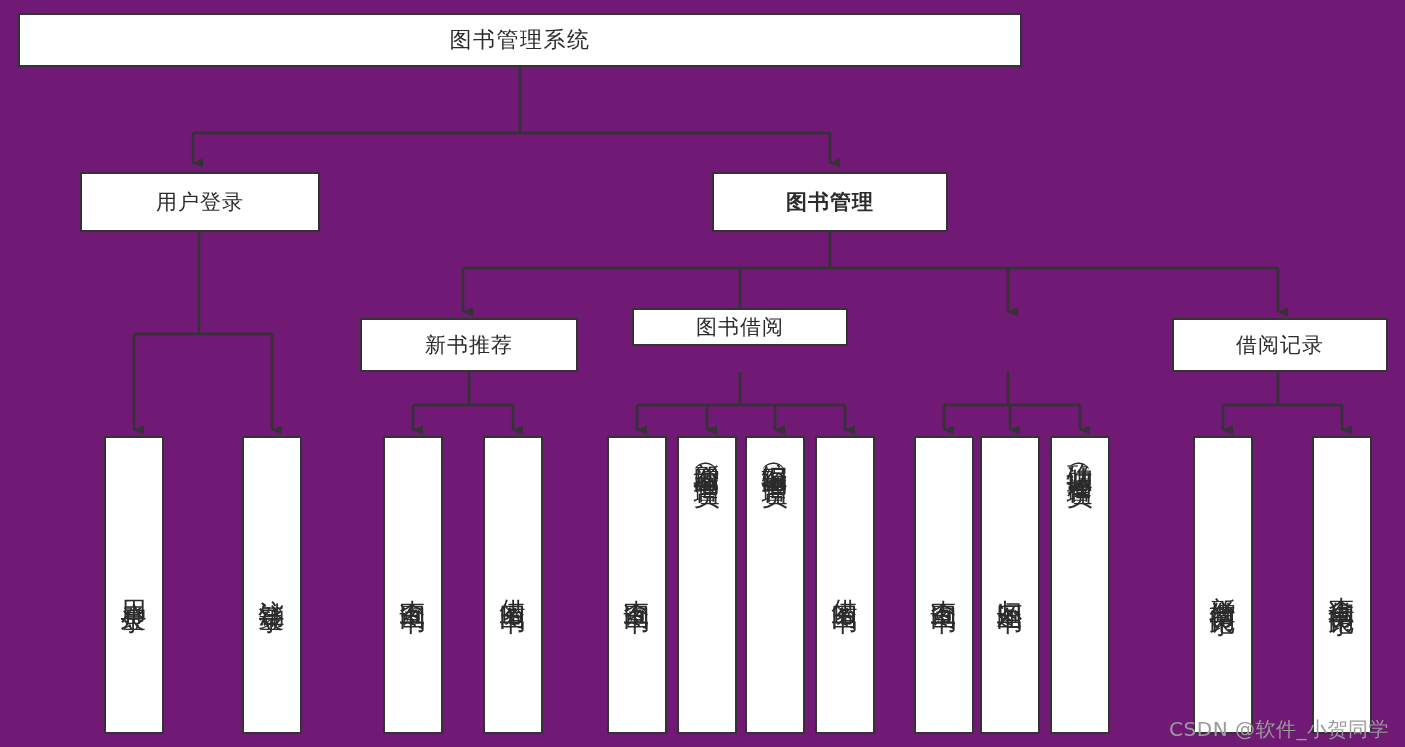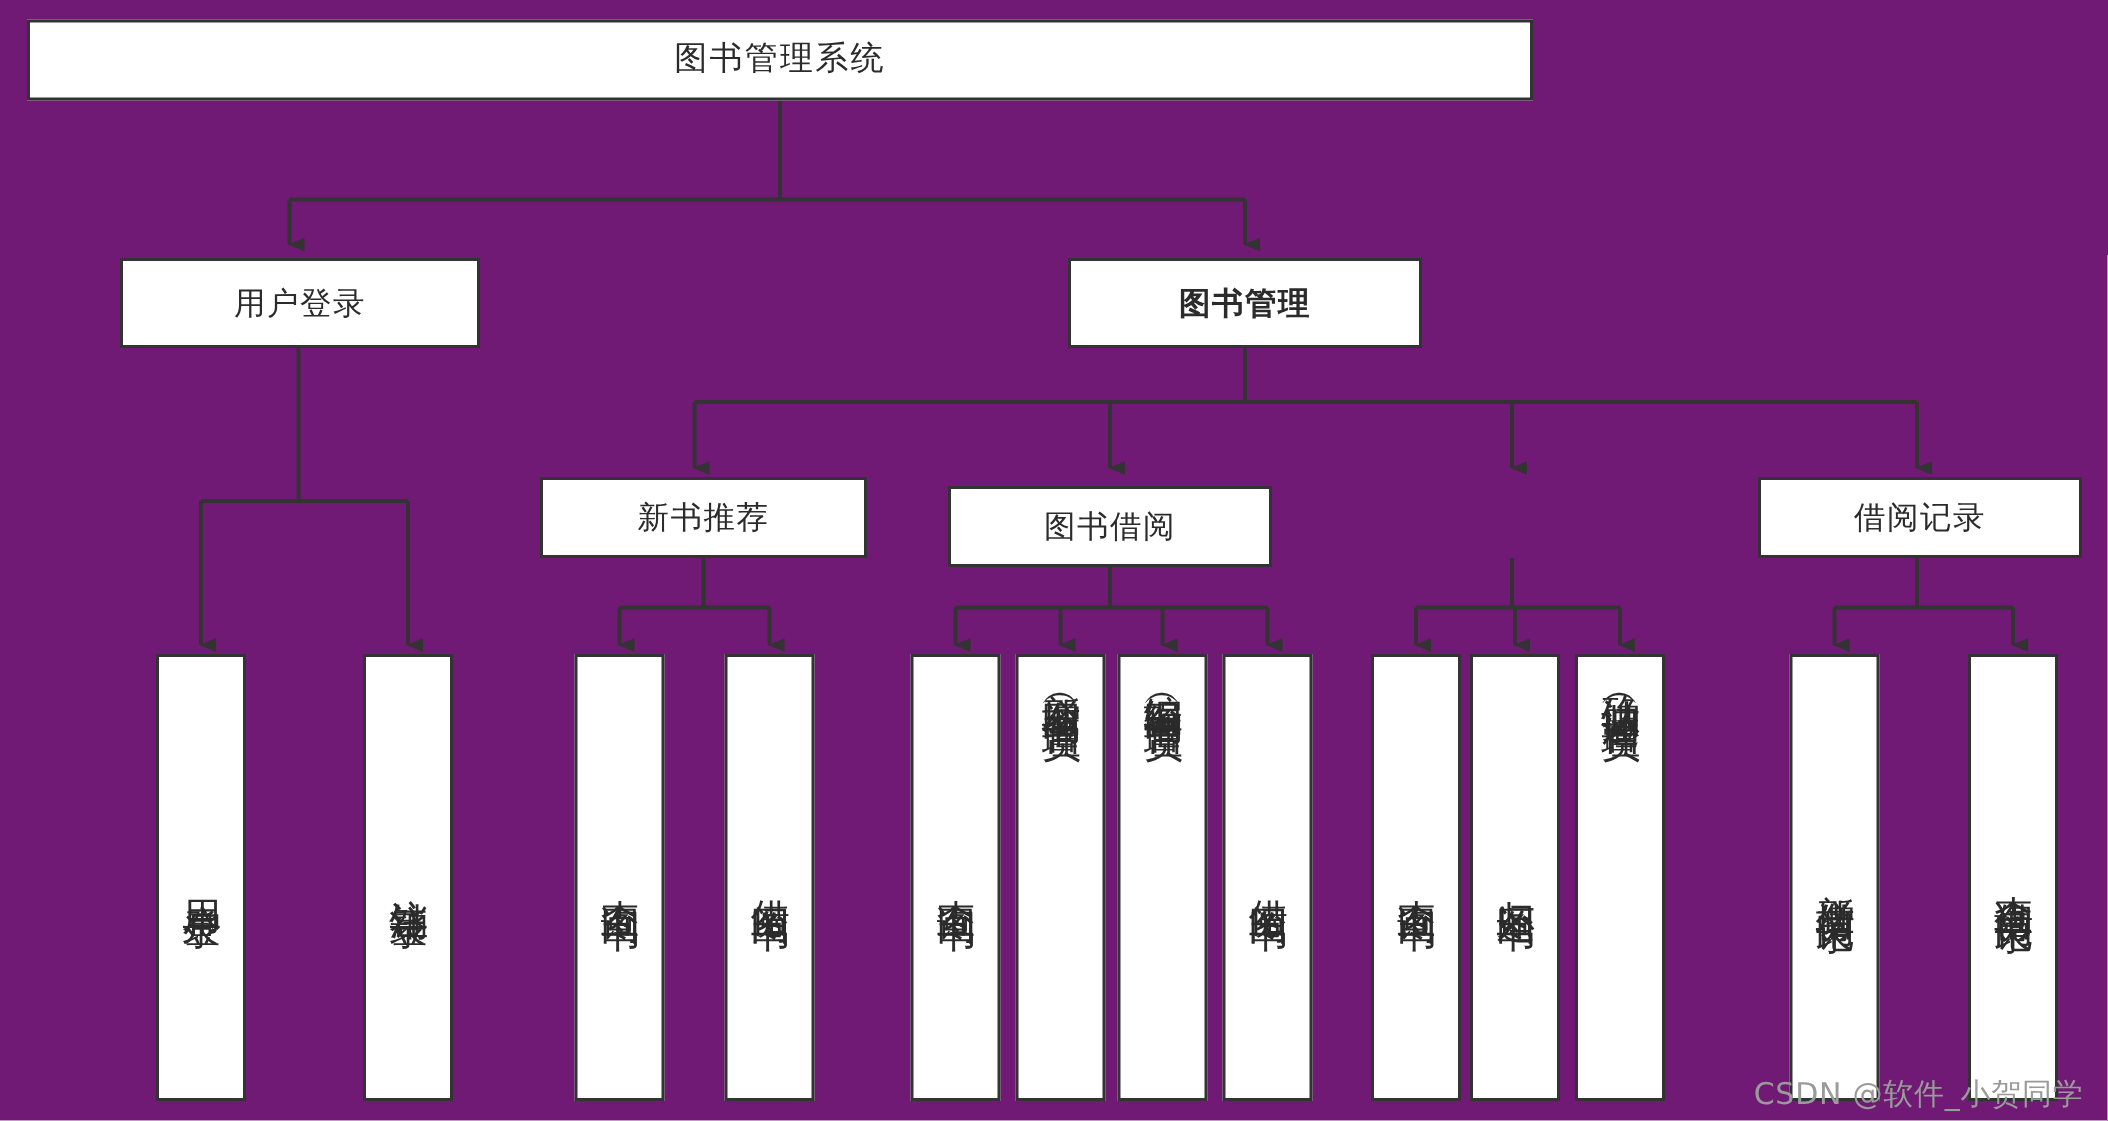--- a/index.html
+++ b/index.html
@@ -149,21 +149,21 @@
   </div>
 
   <div class="node horiz" style="left:712px; top:172px; width:236px; height:60px;font-weight:bold;">
     <span class="label">图书管理</span>
   </div>
 
   <div class="node horiz" style="left:360px; top:318px; width:218px; height:54px;">
     <span class="label">新书推荐</span>
   </div>
 
-  <div class="node horiz" style="left:632px; top:324px; width:216px; height:54px;">
+  <div class="node horiz" style="left:632px; top:308px; width:216px; height:38px;">
     <span class="label">图书借阅</span>
   </div>
 
 
   <div class="node horiz" style="left:1172px; top:318px; width:216px; height:54px;">
     <span class="label">借阅记录</span>
   </div>
 
   <div class="node vert center" style="left:104px; top:436px; width:60px; height:298px;">
     <span class="label">用户登录</span>

